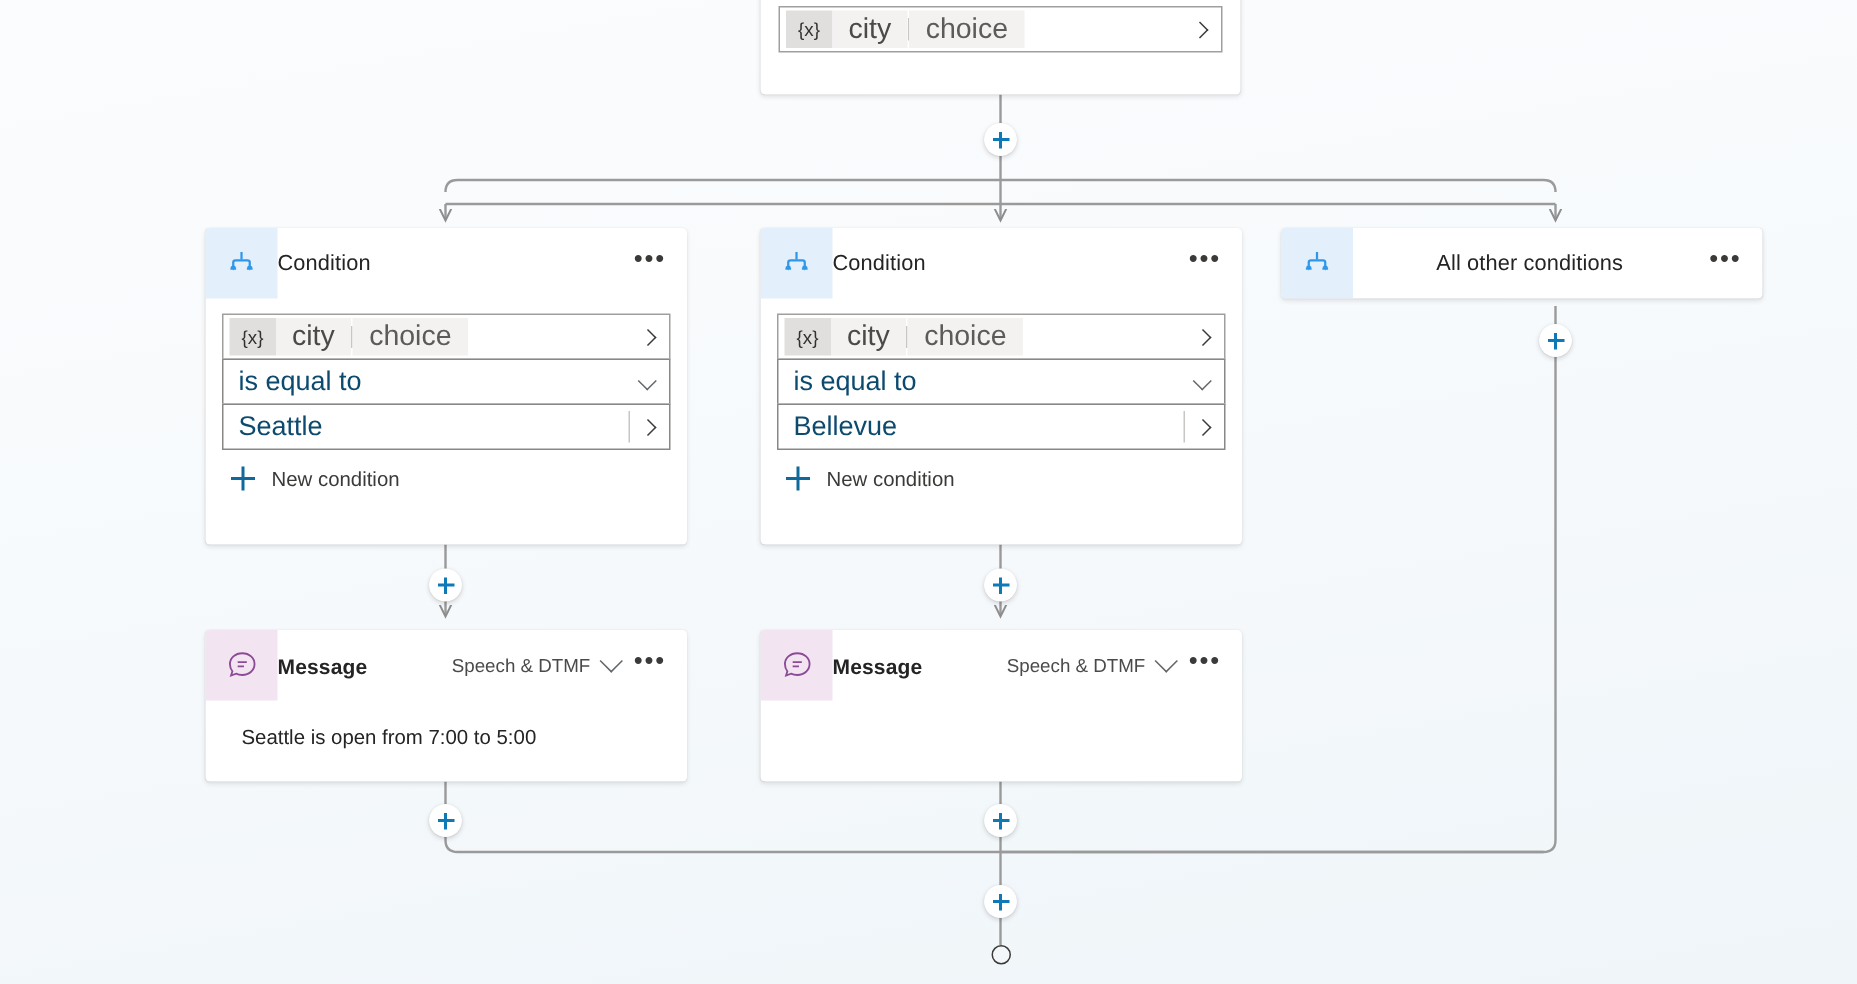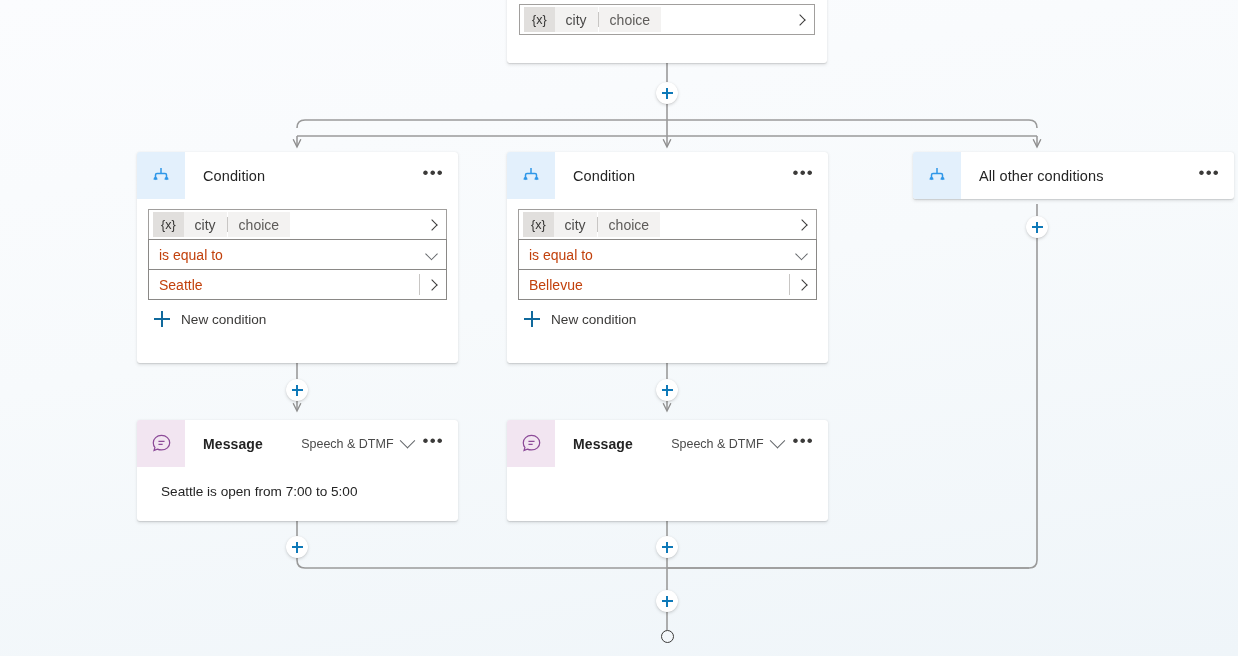--- a/index.html
+++ b/index.html
@@ -34,21 +34,20 @@
   }
   .icon-cell {
     width: 48px; height: 47px;
     flex: 0 0 48px;
     display: flex; align-items: center; justify-content: center;
   }
   .icon-cell.cond { background: #e3f0fc; }
   .icon-cell.msg  { background: #f2e5f1; }
   .head-title {
     flex: 1 1 auto;
-    padding-left: 18px;
     font-size: 14.5px;
     color: #242424;
     letter-spacing: 0.1px;
   }
   .head-title.bold { font-weight: 700; font-size: 14px; }
   .head-right {
     display: flex; align-items: center; gap: 8px;
     padding-right: 12px;
     color: #4a4a4a;
     font-size: 12.5px;
@@ -87,30 +86,30 @@
     background: #e1dfdd;
     color: #323130;
     font-size: 12.5px;
     padding: 0 8px;
     height: 25px;
     display:flex; align-items:center;
   }
   .var-name, .var-kind {
     background: #f3f2f1;
     color: #4b4a49;
-    font-size: 14px;
+    font-size: 19px;
     height: 25px;
     display:flex; align-items:center;
     padding: 0 11px;
   }
   .var-sep { width:1px; height:15px; background:#c8c6c4; background-clip:content-box; }
   .var-kind { color:#5d5b59; }
   .field-text {
-    font-size: 14px;
-    color: #c2410c;
+    font-size: 18px;
+    color: #0c4a6e;
     padding-left: 10px;
   }
   .field-chev-right {
     position: absolute; right: 10px; top: 50%;
     width: 8px; height: 8px;
     border-top: 1.4px solid #3b3a39;
     border-right: 1.4px solid #3b3a39;
     transform: translateY(-50%) rotate(45deg);
   }
   .field-chev-down {
@@ -304,21 +303,21 @@
         <span class="field-divider"></span>
         <span class="field-chev-right"></span>
       </div>
       <div class="new-cond">
         <span class="plus-glyph"></span>
         <span class="new-cond-label">New condition</span>
       </div>
     </div>
   </div>
 
-  <div class="card" style="left:913px; top:152px; width:321px; height:47px;">
+  <div class="card" style="left:854px; top:152px; width:321px; height:47px;text-align:center;">
     <div class="card-head">
       <div class="icon-cell cond">
         <svg width="20" height="20" viewBox="0 0 20 20" fill="none" stroke="#2f97e8" stroke-width="1.5">
           <path d="M10 2 L10 7"></path>
           <path d="M4.5 13 L4.5 9 Q4.5 7.6 6 7.6 L14 7.6 Q15.5 7.6 15.5 9 L15.5 13"></path>
           <path d="M2.6 13 L6.4 13 M3.4 11.4 L4.5 13 L5.6 11.4"></path>
           <path d="M13.6 13 L17.4 13 M14.4 11.4 L15.5 13 L16.6 11.4"></path>
         </svg>
       </div>
       <div class="head-title">All other conditions</div>

